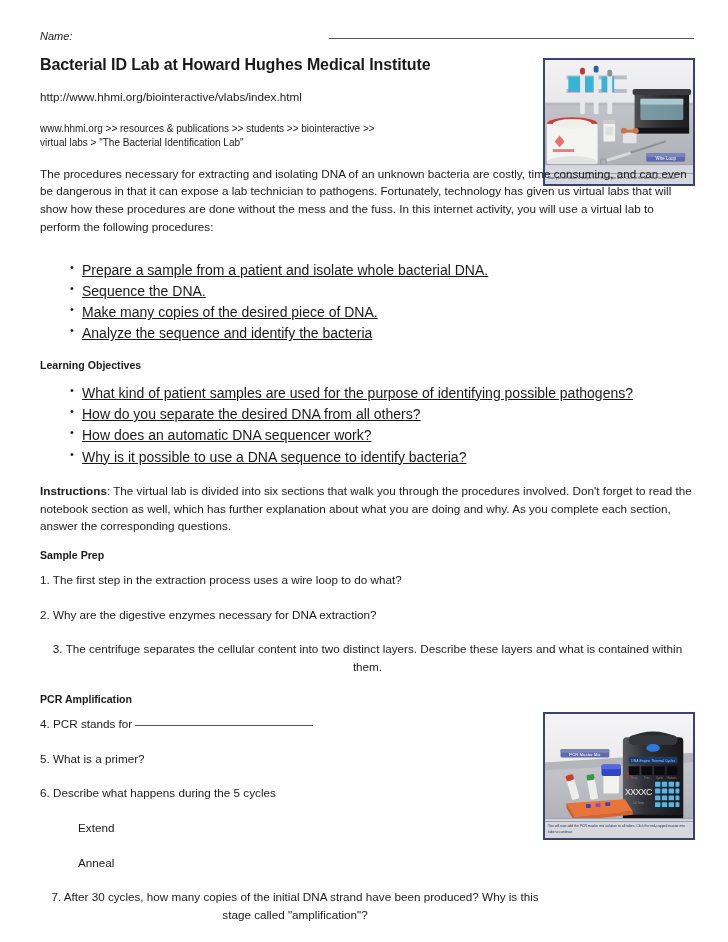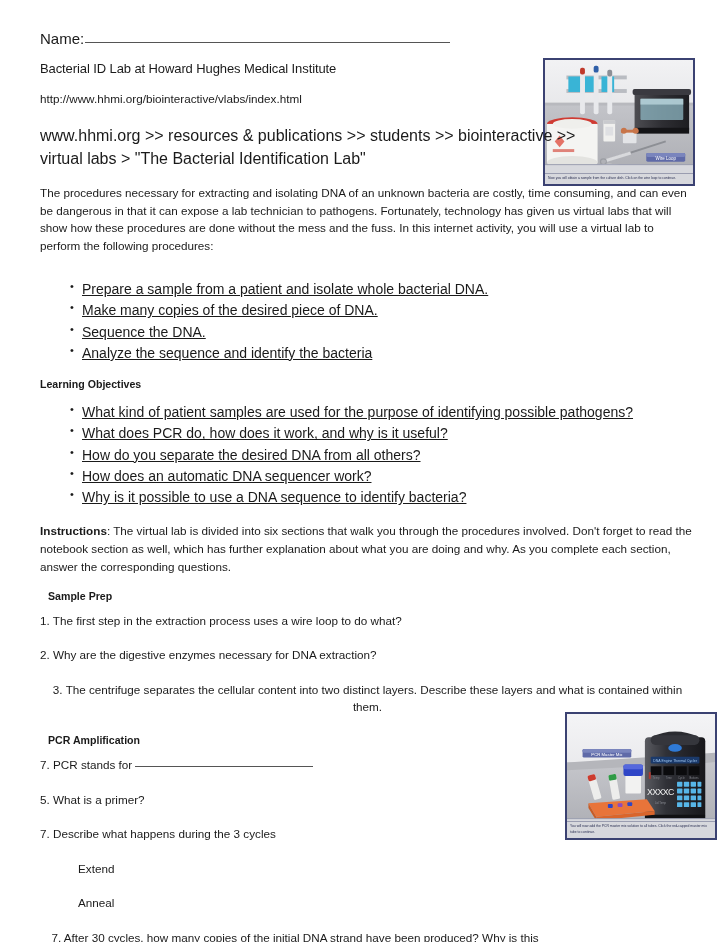--- a/index.html
+++ b/index.html
@@ -26,68 +26,69 @@
   .content {
     position: absolute;
     left: 40px;
     top: 30px;
     width: 655px;
   }
 
   
   .name-row {
     display: flex;
-    justify-content: flex-start;
+    justify-content: space-between;
     align-items: baseline;
-    font-size: 15px;
+    font-size: 11px;
     margin-bottom: 14px;
     padding-right: 1px;
+    font-style: italic;
   }
   .name-label {
     white-space: nowrap;
   }
   .name-rule {
     display: inline-block;
     width: 365px;
     border-bottom: 1px solid #555;
     height: 1px;
     margin-left: 1px;
     position: relative;
     top: -1px;
   }
 
   
   h1.doc-title {
-    font-size: 13px;
-    font-weight: normal;
+    font-size: 16px;
+    font-weight: bold;
     margin: 0 0 14px 0;
     letter-spacing: -0.1px;
   }
   p.body-text {
     font-size: 11.7px;
     line-height: 1.52;
     margin: 0 0 24px 0;
   }
   p.url-line {
     font-size: 11.7px;
     line-height: 1.5;
     margin: 4px 0 16px 0;
   }
   p.path-line {
-    font-size: 16px;
+    font-size: 10px;
     line-height: 1.45;
     margin: 0 0 14px 0;
   }
   h2.section-head {
     font-size: 10.6px;
     font-weight: bold;
     margin: 0 0 12px 0;
   }
   h2.section-head.tight {
-    margin: 0 0 10px 8px;
+    margin: 0 0 10px 0;
   }
   ul.bullets {
     margin: 0 0 14px 0;
     padding-left: 30px;
     list-style: none;
   }
   ul.bullets li {
     font-size: 14px;
     line-height: 1.52;
     position: relative;
@@ -142,21 +143,21 @@
     overflow: hidden;
     box-sizing: border-box;
   }
   #shot-sampleprep {
     left: 543px;
     top: 58px;
     width: 152px;
     height: 128px;
   }
   #shot-pcr {
-    left: 565px;
+    left: 543px;
     top: 712px;
     width: 152px;
     height: 128px;
   }
   .shot svg { display: block; width: 100%; height: 100%; }
 
   .shot-caption {
     position: absolute;
     left: 0;
     right: 0;
@@ -375,49 +376,48 @@
 
     <p class="path-line">
       <span>www.hhmi.org &gt;&gt; resources &amp; publications &gt;&gt; students &gt;&gt; biointeractive &gt;&gt;</span><br>
       <span>virtual labs &gt; "The Bacterial Identification Lab"</span>
     </p>
 
     <p class="body-text">The procedures necessary for extracting and isolating DNA of an unknown bacteria are costly, time consuming, and can even be dangerous in that it can expose a lab technician to pathogens. Fortunately, technology has given us virtual labs that will show how these procedures are done without the mess and the fuss. In this internet activity, you will use a virtual lab to perform the following procedures:</p>
 
     <ul class="bullets">
       <li>Prepare a sample from a patient and isolate whole bacterial DNA.</li>
+      <li>Sequence the DNA.</li>
       <li>Make many copies of the desired piece of DNA.</li>
-      <li>Sequence the DNA.</li>
       <li>Analyze the sequence and identify the bacteria</li>
     </ul>
 
     <h2 class="section-head">Learning Objectives</h2>
 
     <ul class="bullets">
       <li>What kind of patient samples are used for the purpose of identifying possible pathogens?</li>
-      <li>What does PCR do, how does it work, and why is it useful?</li>
       <li>How do you separate the desired DNA from all others?</li>
       <li>How does an automatic DNA sequencer work?</li>
       <li>Why is it possible to use a DNA sequence to identify bacteria?</li>
     </ul>
 
     <p class="instructions"><b>Instructions</b><span>: The virtual lab is divided into six sections that walk you through the procedures involved. Don't forget to read the notebook section as well, which has further explanation about what you are doing and why. As you complete each section, answer the corresponding questions.</span></p>
 
     <h2 class="section-head tight">Sample Prep</h2>
 
     <p class="question">1. The first step in the extraction process uses a wire loop to do what?</p>
     <p class="question">2. Why are the digestive enzymes necessary for DNA extraction?</p>
     <p class="question wrap">3. The centrifuge separates the cellular content into two distinct layers. Describe these layers and what is contained within them.</p>
 
     <h2 class="section-head tight" style="margin-top:18px;">PCR Amplification</h2>
 
-    <p class="question"><span>7. PCR stands for</span><span class="fill-rule w-pcr"></span></p>
+    <p class="question"><span>4. PCR stands for</span><span class="fill-rule w-pcr"></span></p>
 
     <p class="question">5. What is a primer?</p>
-    <p class="question">7. Describe what happens during the 3 cycles</p>
+    <p class="question">6. Describe what happens during the 5 cycles</p>
 
     <p class="sub-item">Extend</p>
     <p class="sub-item">Anneal</p>
 
     <p class="question wrap" style="width:510px;">7. After 30 cycles, how many copies of the initial DNA strand have been produced? Why is this stage called "amplification"?</p>
 
   </div>
 </div>
 
 </body></html>

